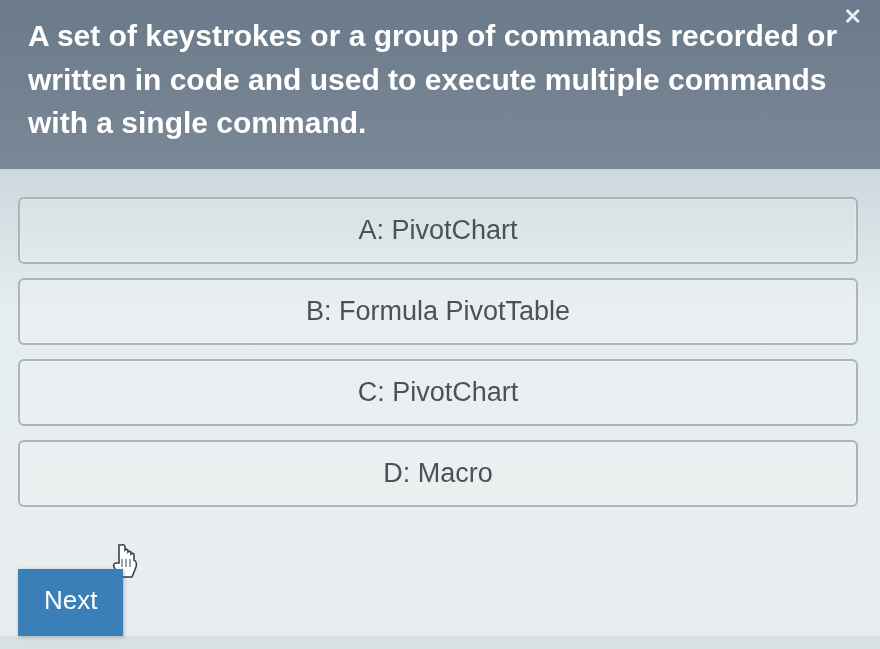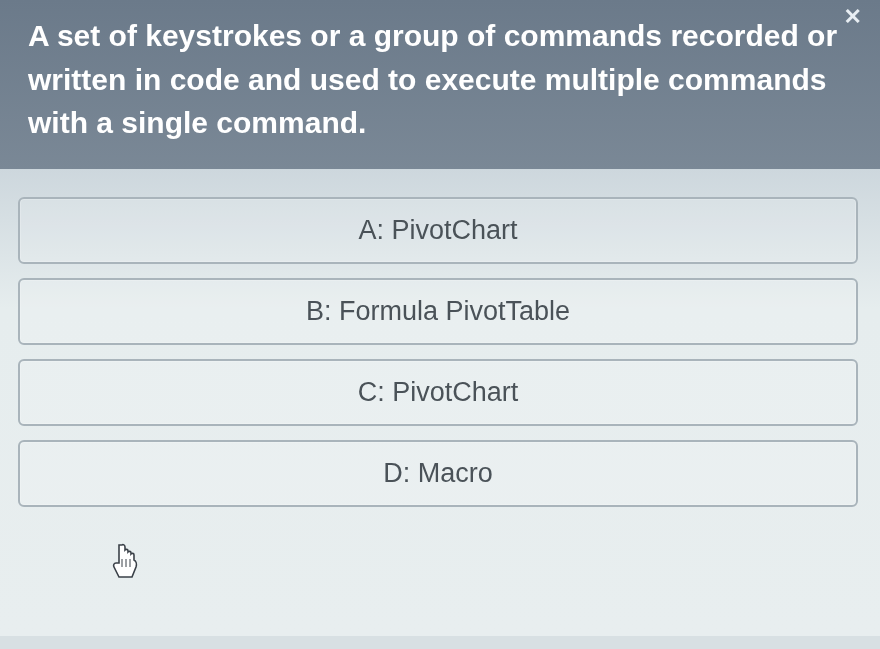--- a/index.html
+++ b/index.html
@@ -99,13 +99,14 @@
     <span>D</span>: <span>Macro</span>
   </button>
 
   <svg class="cursor-icon" width="34" height="40" viewBox="0 0 34 40">
     <path d="M9 4 L9 22 L6 22 C4 22 3 24 4 26 L9 36 L22 36 L26 26 C27 23 26 20 24 19 L24 14 C24 12 22 12 21 13 L21 12 C21 10 19 10 18 11 L18 10 C18 8 16 8 15 9 L15 6 C15 4 13 3 12 4 Z" fill="#ffffff" stroke="#3a4048" stroke-width="1.6"></path>
     <line x1="12" y1="18" x2="12" y2="26" stroke="#3a4048" stroke-width="1"></line>
     <line x1="16" y1="18" x2="16" y2="26" stroke="#3a4048" stroke-width="1"></line>
     <line x1="20" y1="18" x2="20" y2="26" stroke="#3a4048" stroke-width="1"></line>
   </svg>
 
+  <button class="next-btn">Next</button>
 </div>
 
 </body></html>

